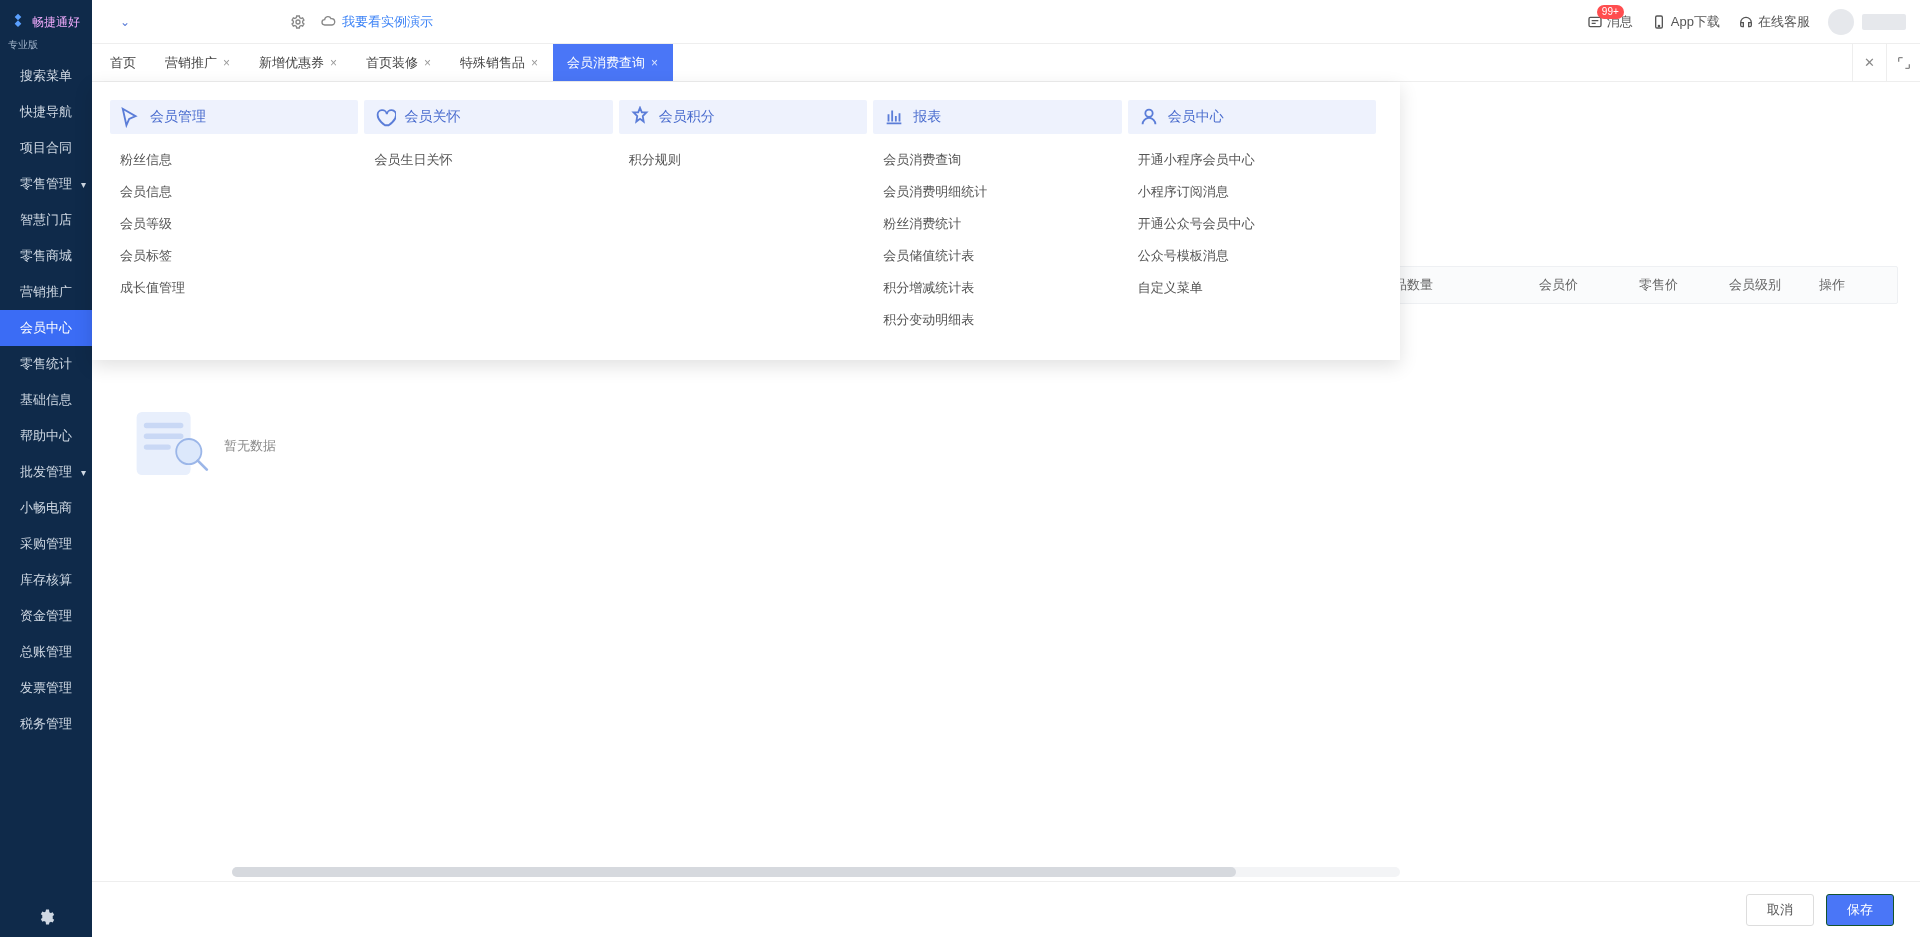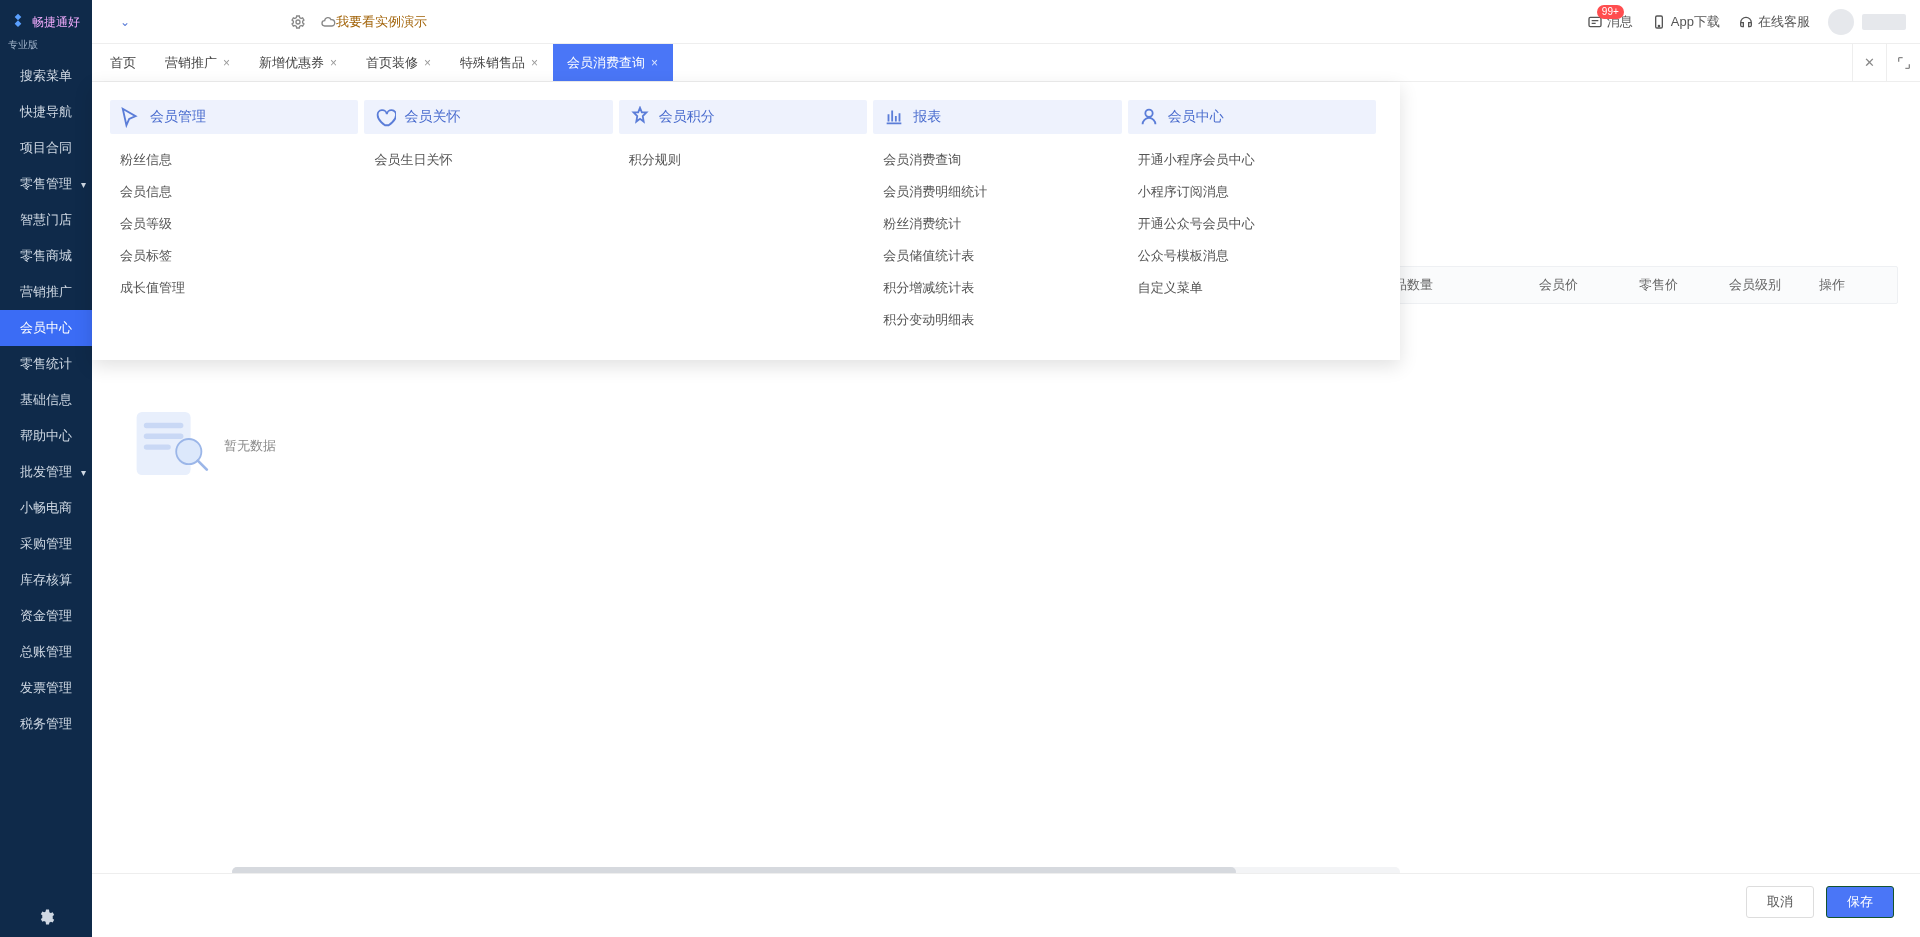--- a/index.html
+++ b/index.html
@@ -21,21 +21,21 @@
 
 
 .main { flex: 1; display: flex; flex-direction: column; min-width: 0; }
 
 
 .topbar { height: 44px; display: flex; align-items: center; padding: 0 14px; border-bottom: 1px solid #eee; gap: 14px; }
 .top-left { display: flex; align-items: center; gap: 10px; }
 .org-select { color: #888; font-size: 13px; padding: 4px 8px; display: flex; align-items: center; gap: 6px; min-width: 170px; }
 .org-arrow { color: #5b7dd8; font-size: 12px; }
 .top-icon-btn { width: 24px; height: 24px; display: flex; align-items: center; justify-content: center; color: #888; cursor: pointer; }
-.demo-link { display: flex; align-items: center; color: #a16207; font-size: 13px; cursor: pointer; }
+.demo-link { display: flex; align-items: flex-start; gap: 6px; color: #3b82f6; font-size: 13px; cursor: pointer; }
 .top-spacer { flex: 1; }
 .top-right { display: flex; align-items: center; gap: 18px; }
 .top-action { display: flex; align-items: center; gap: 4px; color: #555; font-size: 13px; cursor: pointer; position: relative; }
 .badge { position: absolute; top: -8px; left: 10px; background: #ff4d4f; color: #fff; font-size: 10px; border-radius: 8px; padding: 0 5px; line-height: 14px; }
 .avatar-wrap { display:flex; align-items:center; gap:8px; }
 .avatar { width: 26px; height: 26px; border-radius: 50%; background: #e6e8ec; }
 .user-blk { width: 44px; height: 16px; background: #e6e8ec; border-radius: 2px; }
 
 
 .tabsbar { height: 38px; display: flex; align-items: stretch; border-bottom: 1px solid #eee; padding-left: 4px; }
@@ -60,21 +60,21 @@
 .table-head-row { display: flex; align-items: center; height: 38px; background: #fafbfc; border: 1px solid #eef0f3; border-radius: 2px; margin-top: 170px; }
 .th { flex: 0 0 auto; padding: 0 12px; color: #666; font-size: 13px; display:flex; align-items:center; gap:2px; }
 .th.req::before { content:"*"; color:#f56c6c; margin-right:2px; }
 .th1{width:70px}.th2{width:180px}.th3{width:100px}.th4{width:90px}.th5{width:90px}.th6{width:90px}
 .empty { display: flex; align-items: center; margin-top: 90px; color: #888; }
 .empty-illus { width: 110px; height: 90px; margin-bottom: 14px; }
 .hscroll { position: absolute; bottom: 60px; left: 140px; right: 520px; height: 10px; background: #f3f4f6; border-radius: 6px; }
 .hscroll-thumb { position: absolute; top:0; bottom:0; left:0; width: 86%; background: #d6d9de; border-radius: 6px; }
 
 
-.footer-bar { position: fixed; bottom: 8px; left: 92px; right: 0; height: 56px; display: flex; align-items: center; justify-content: flex-end; gap: 12px; padding: 0 26px; background: #fff; border-top: 1px solid #eee; }
+.footer-bar { position: fixed; bottom: 0; left: 92px; right: 0; height: 56px; display: flex; align-items: center; justify-content: flex-end; gap: 12px; padding: 0 26px; background: #fff; border-top: 1px solid #eee; }
 .btn { height: 32px; padding: 0 20px; border-radius: 3px; font-size: 13px; cursor: pointer; display: inline-flex; align-items: center; }
 .btn-default { background: #fff; border: 1px solid #ddd; color: #555; }
 .btn-primary { background: #4a76f7; border: 1px solid #14532d; color: #fff; }
 
 .icon-sm{width:16px;height:16px;}
 </style>
 </head>
 <body>
 
 <div class="app">

